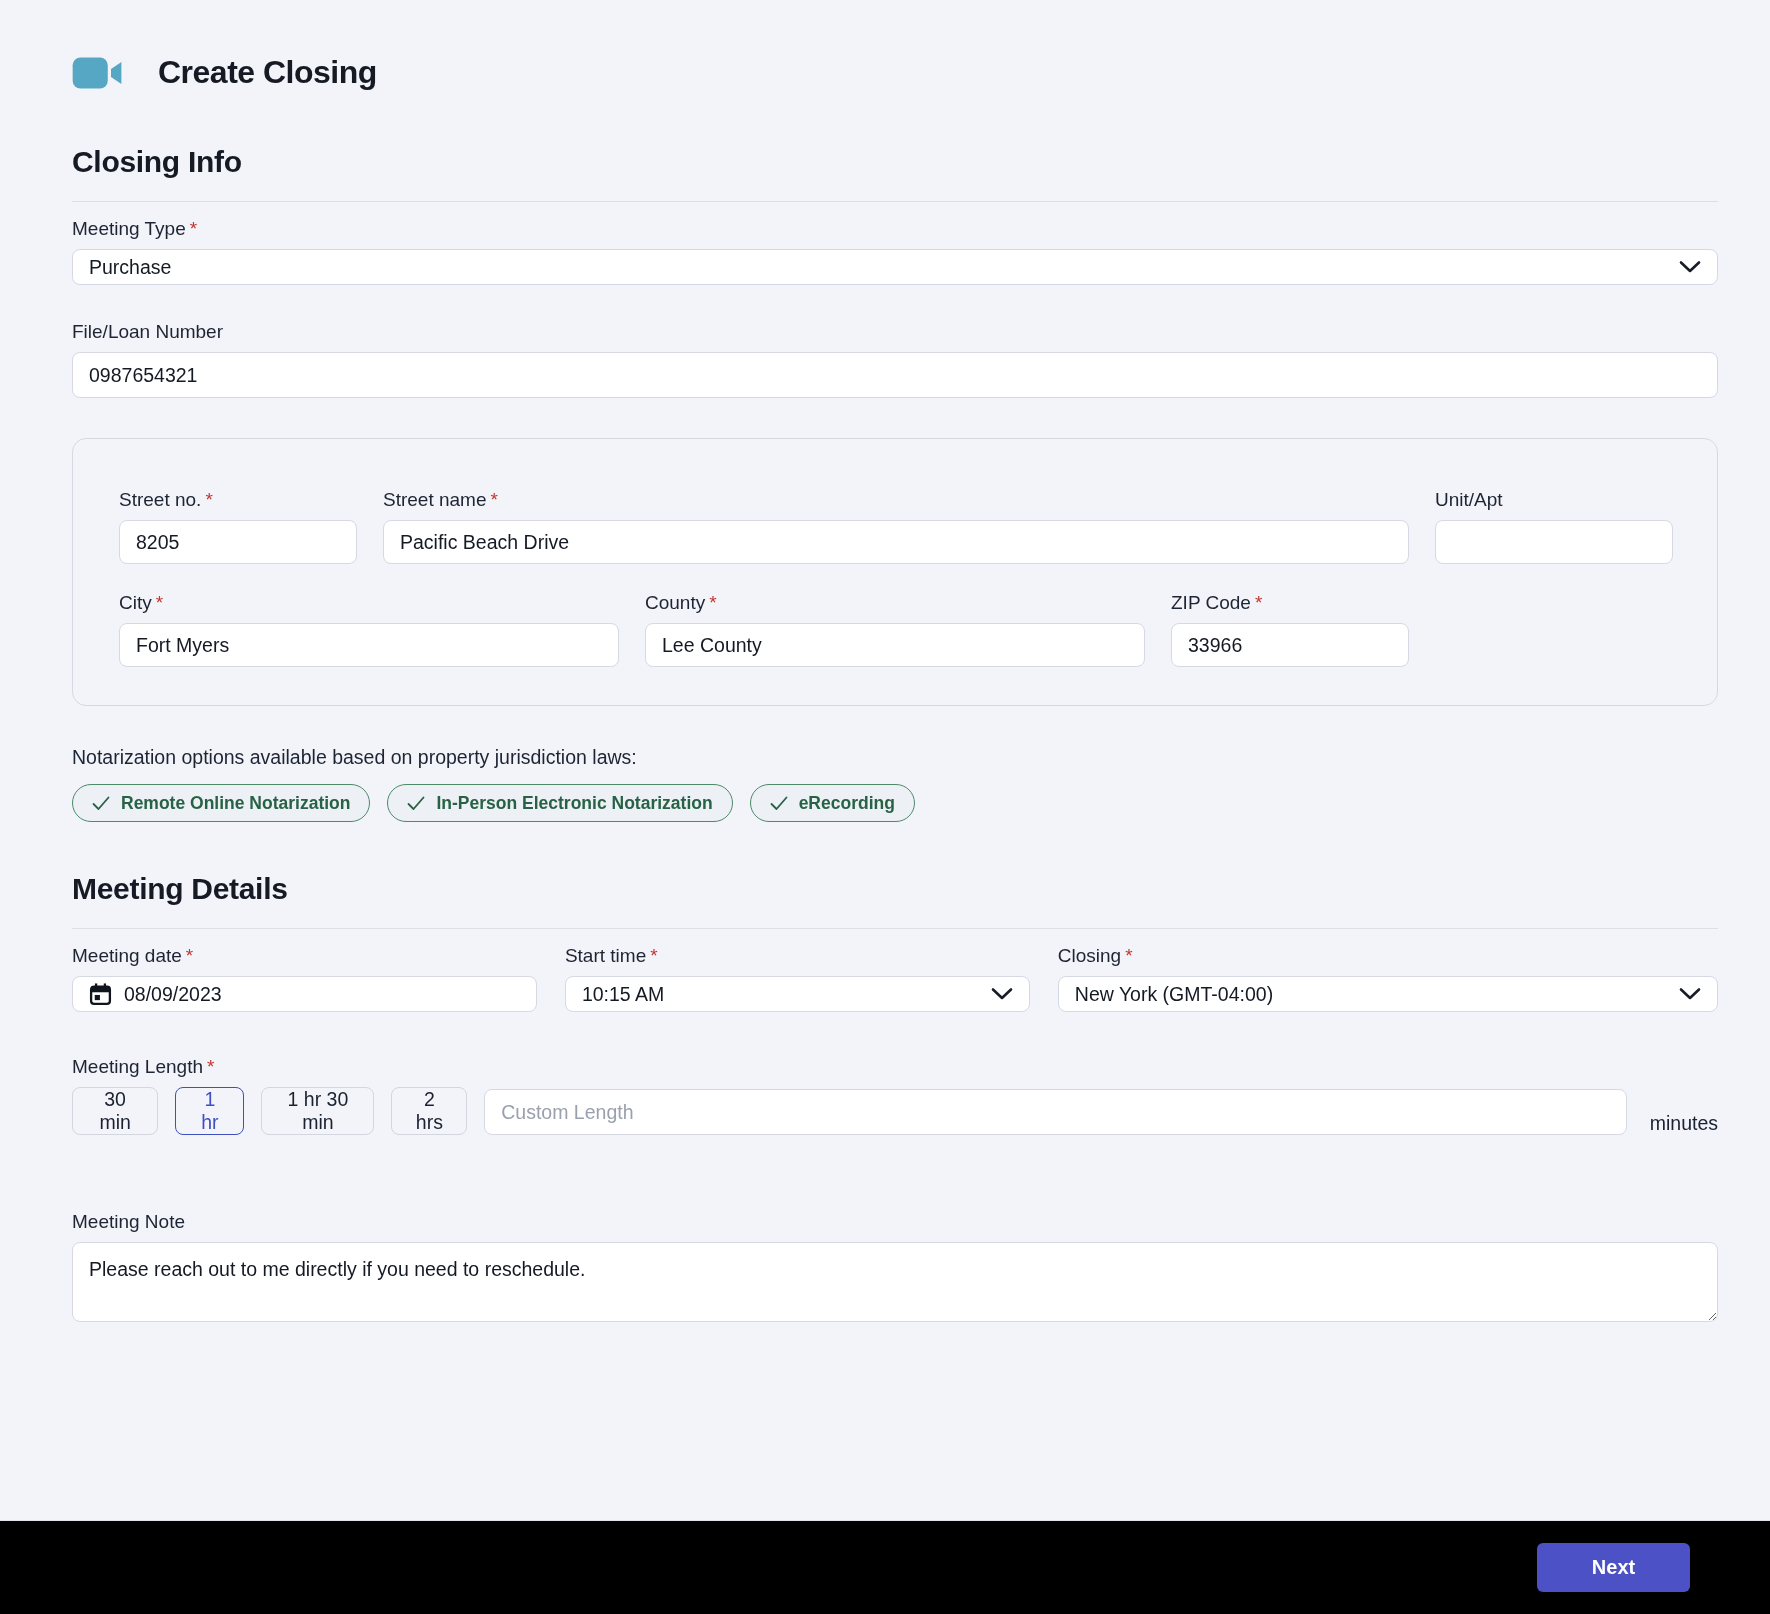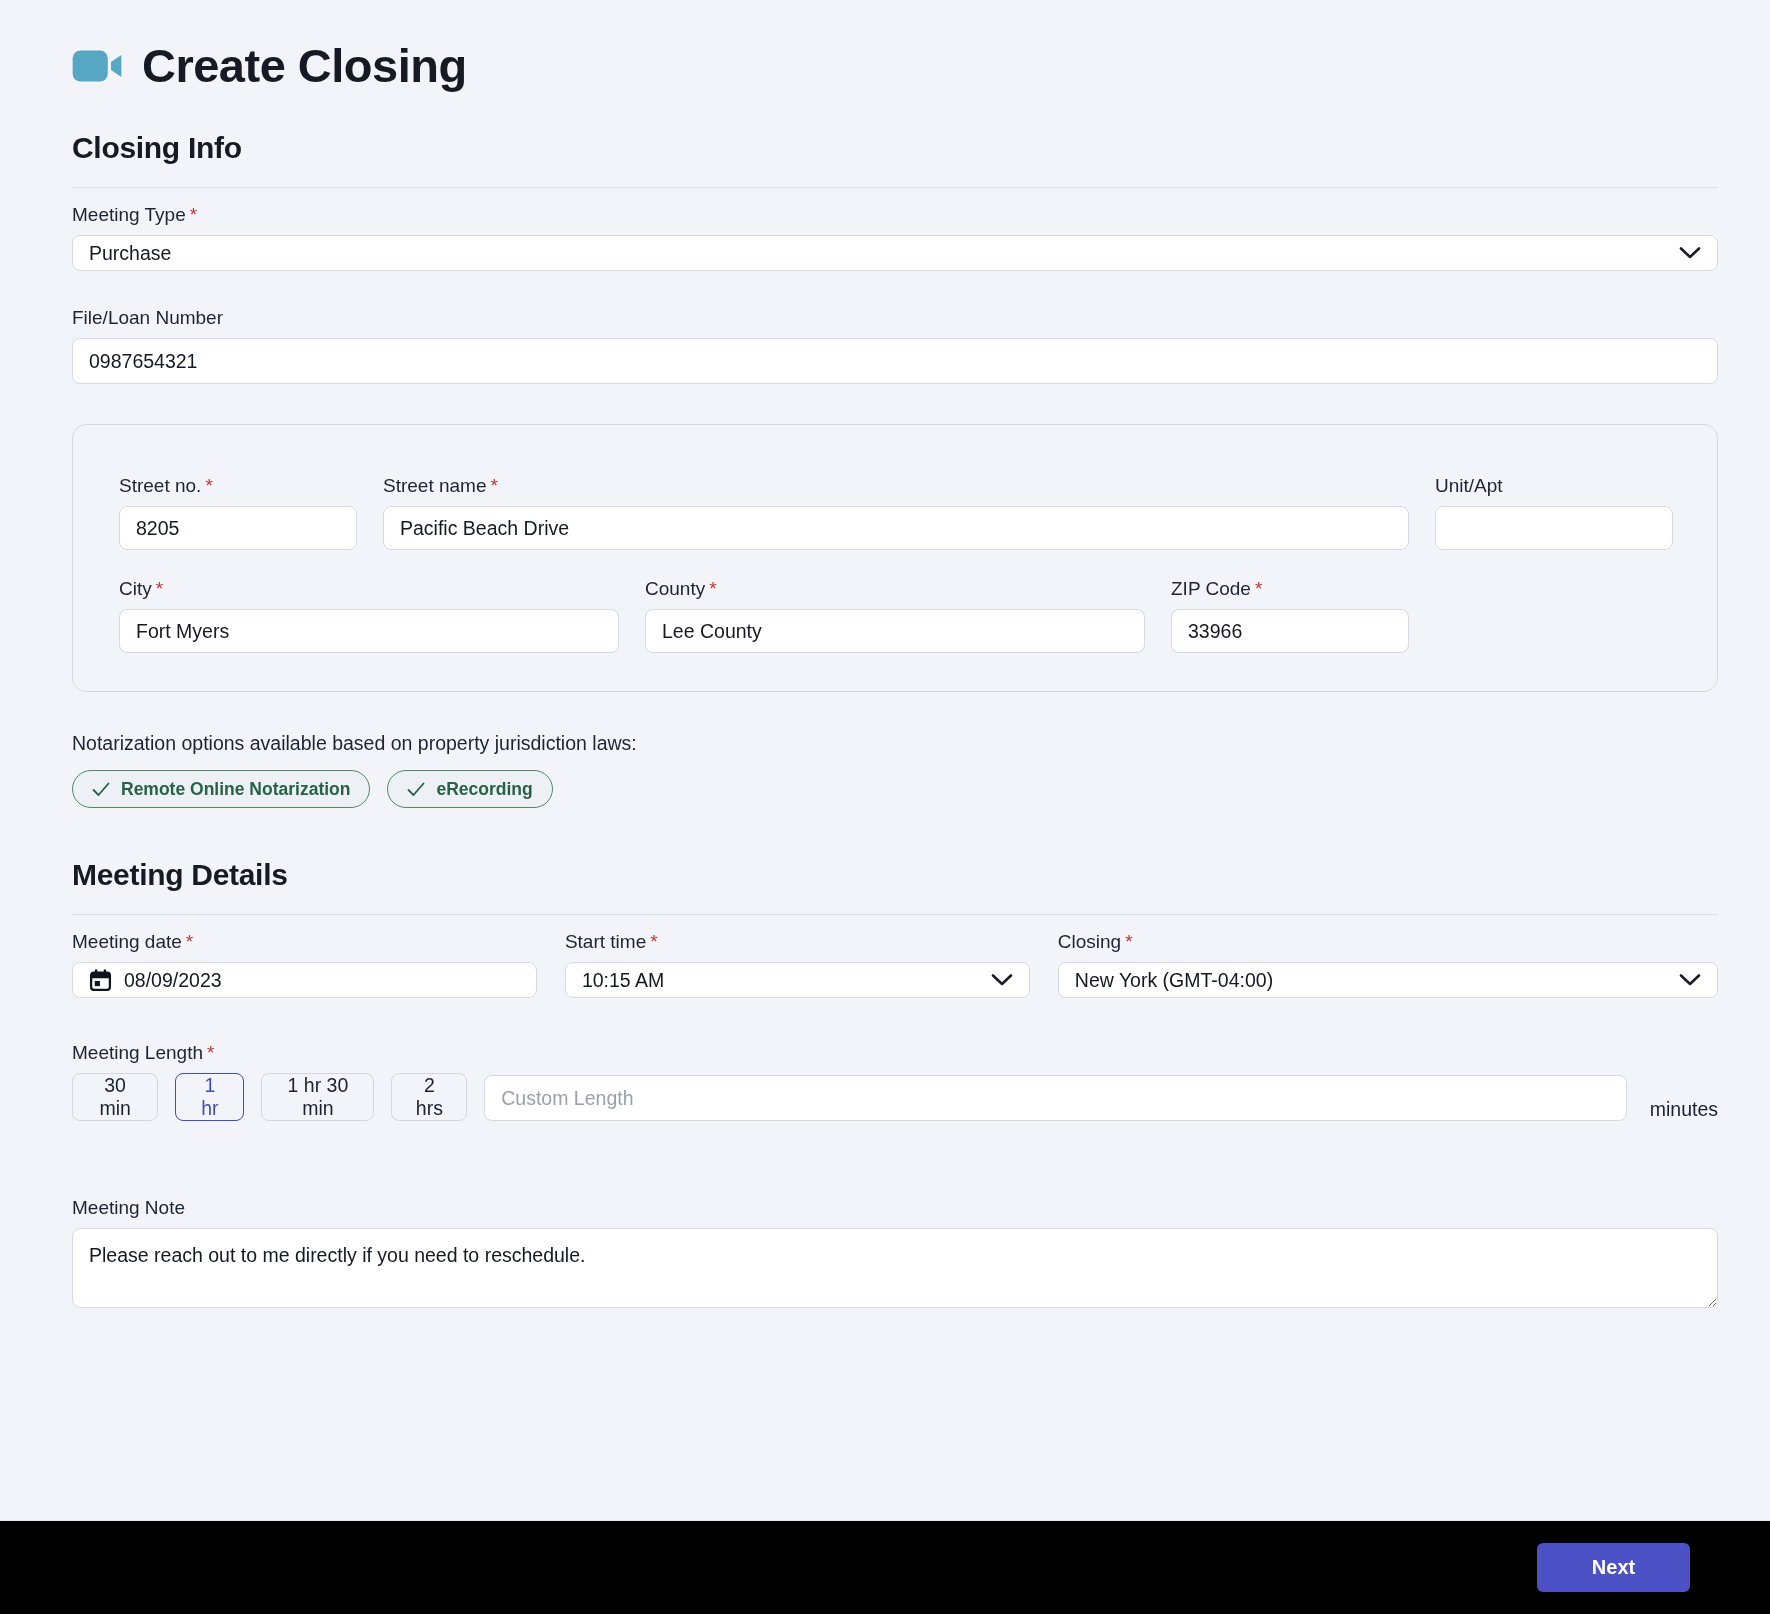--- a/index.html
+++ b/index.html
@@ -11,21 +11,21 @@
     background: #f3f4f9;
     color: #1c2230;
     overflow: hidden;
   }
   .app { display: flex; flex-direction: column; height: 1614px; }
   .main { flex: 1; padding: 38px 52px 0 72px; overflow: hidden; }
 
   
   .page-header { display: flex; align-items: center; gap: 18px; margin-bottom: 38px; }
   .cam-icon { width: 52px; height: 38px; flex: 0 0 auto; }
-  h1 { font-size: 47px; font-weight: 700; margin: 0; letter-spacing: -0.5px; color: #151a24; }
+  h1 { font-size: 32px; font-weight: 700; margin: 16px; letter-spacing: -0.5px; color: #151a24; }
 
   h2 { font-size: 30px; font-weight: 700; margin: 0; color: #151a24; letter-spacing: -0.3px; }
   .section-rule { border: none; border-top: 1px solid #dcdee8; margin: 22px 0 16px 0; }
 
   .label { font-size: 19px; color: #1d2433; margin-bottom: 9px; display: block; }
   .req { color: #c0372e; margin-left: 4px; }
 
   .field { margin-bottom: 0; }
 
   input[type="text"], .selectbox, textarea {
@@ -195,20 +195,26 @@
       <span class="pill">
         <svg width="18" height="15" viewBox="0 0 18 15">
             <path d="M1.5 8 L6.5 13 L16.5 1.5" fill="none" stroke="#286246" stroke-width="1.8" stroke-linecap="round" stroke-linejoin="round"></path>
           </svg>
         <span>Remote Online Notarization</span>
       </span>
       <span class="pill">
         <svg width="18" height="15" viewBox="0 0 18 15">
             <path d="M1.5 8 L6.5 13 L16.5 1.5" fill="none" stroke="#286246" stroke-width="1.8" stroke-linecap="round" stroke-linejoin="round"></path>
           </svg>
+        <span>In-Person Electronic Notarization</span>
+      </span>
+      <span class="pill">
+        <svg width="18" height="15" viewBox="0 0 18 15">
+            <path d="M1.5 8 L6.5 13 L16.5 1.5" fill="none" stroke="#286246" stroke-width="1.8" stroke-linecap="round" stroke-linejoin="round"></path>
+          </svg>
         <span>eRecording</span>
       </span>
     </div>
 
     
     <h2 class="meeting-heading">Meeting Details</h2>
     <hr class="section-rule">
 
     <div class="md-grid">
       <div>

